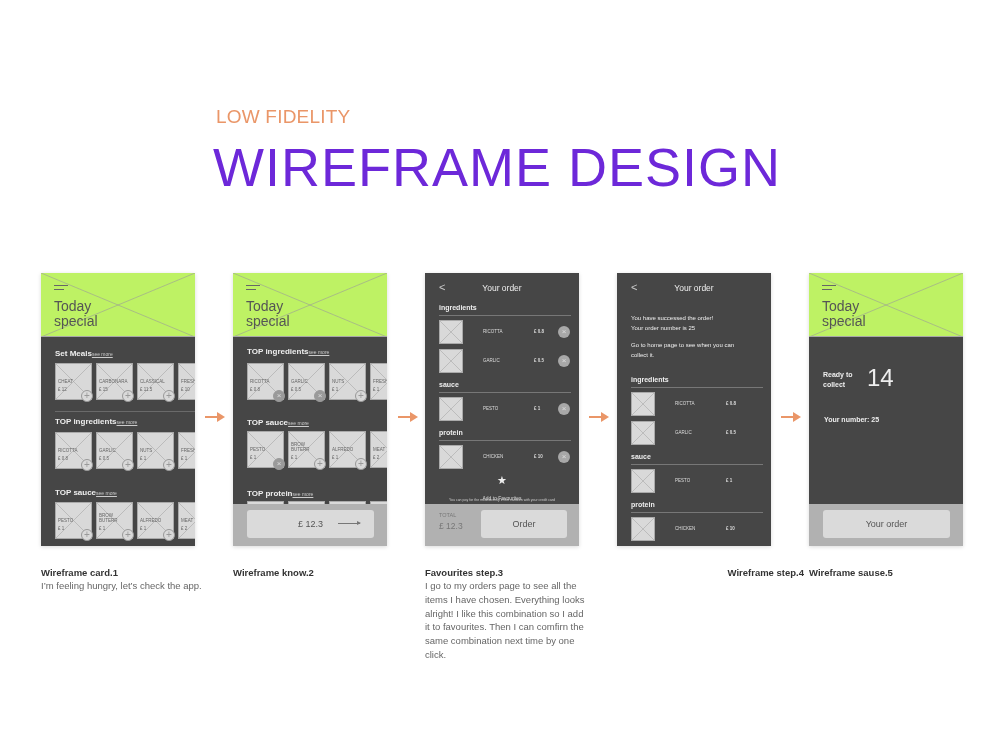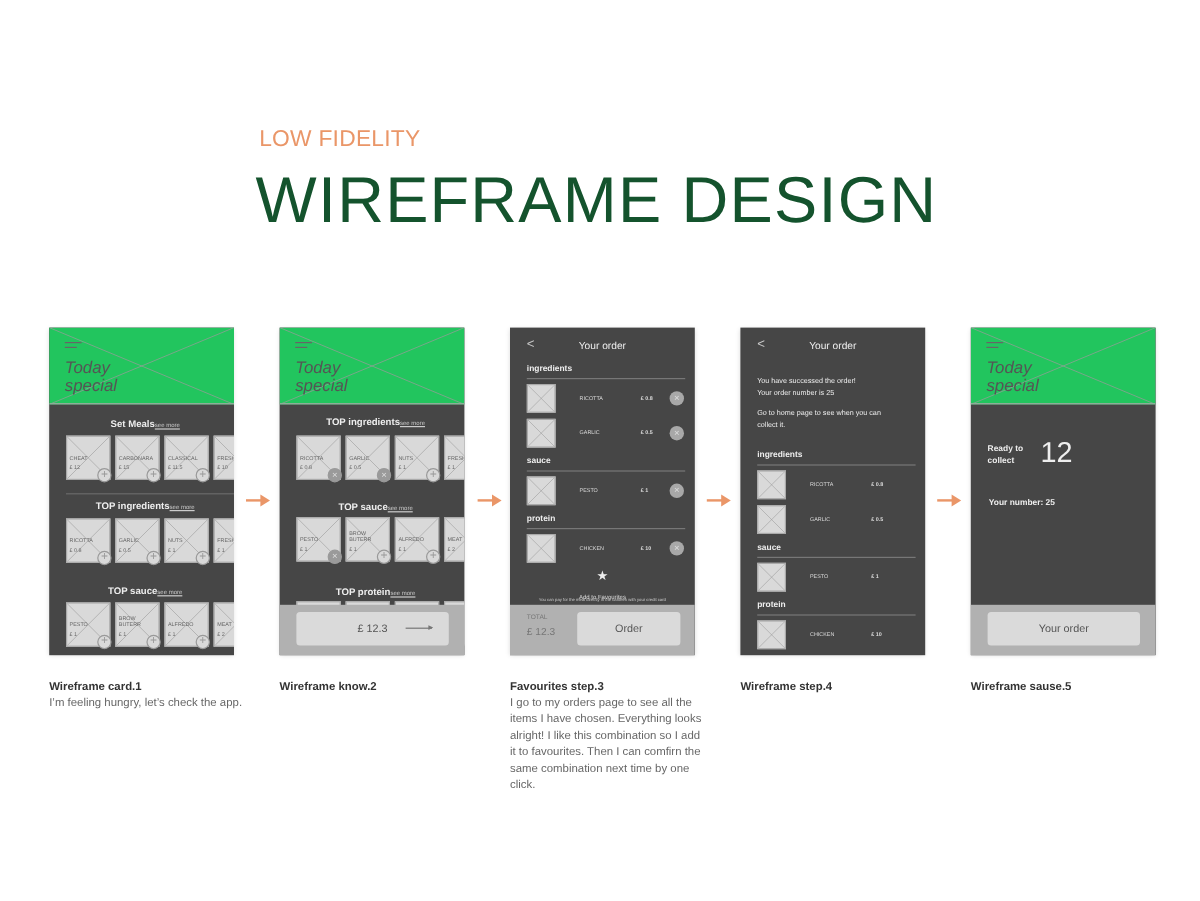--- a/index.html
+++ b/index.html
@@ -1,32 +1,32 @@
 <!DOCTYPE html>
 <html><head>
 <meta charset="utf-8">
 <style>
   * { box-sizing: border-box; margin: 0; padding: 0; }
   html, body { width: 1000px; height: 751px; background: #ffffff; overflow: hidden; }
   body { position: relative; font-family: "Liberation Sans", "DejaVu Sans", sans-serif; color: #444; }
 
   .kicker { position: absolute; left: 216px; top: 106px; font-size: 19px; color: #ea9668; letter-spacing: 0.2px; }
-  .headline { position: absolute; left: 213px; top: 140px; font-size: 54px; color: #14532d; letter-spacing: 1px; font-weight: normal; line-height: 1; }
+  .headline { position: absolute; left: 213px; top: 140px; font-size: 54px; color: #6d28d9; letter-spacing: 1px; font-weight: normal; line-height: 1; }
 
   .screen { position: absolute; top: 273px; width: 154px; height: 273px; background: #464646; overflow: hidden; box-shadow: 0 1px 4px rgba(0,0,0,0.15); }
   .s1 { left: 41px; } .s2 { left: 233px; } .s3 { left: 425px; } .s4 { left: 617px; } .s5 { left: 809px; }
 
-  .hero { position: absolute; left: 0; top: 0; width: 154px; height: 64px; background: #22c55e; border-bottom: 1px solid #a8a8a8; overflow: hidden; font-style: italic; }
+  .hero { position: absolute; left: 0; top: 0; width: 154px; height: 64px; background: #bef264; border-bottom: 1px solid #a8a8a8; overflow: hidden; }
   .hero svg.x { position: absolute; left: 0; top: 0; width: 154px; height: 64px; }
   .burger { position: absolute; left: 13px; top: 12px; width: 14px; }
   .burger i { display: block; height: 1px; background: #666; margin-bottom: 3px; }
   .burger i:nth-child(2) { width: 10px; }
   .hero-title { position: absolute; left: 13px; top: 26px; font-size: 14px; line-height: 15px; color: #555; white-space: pre-line; }
 
-  .sec-head { position: absolute; left: 14px; width: 132px; display: flex; justify-content: center; align-items: baseline; }
+  .sec-head { position: absolute; left: 14px; width: 132px; display: flex; justify-content: flex-start; align-items: baseline; }
   .sec-title { font-size: 8px; font-weight: bold; color: #eee; }
   .see-more { font-size: 5px; color: #ccc; text-decoration: underline; }
   .divider { position: absolute; left: 14px; width: 140px; height: 1px; background: #6a6a6a; }
 
   .card-row { position: absolute; left: 14px; display: flex; gap: 4px; }
   .card { position: relative; width: 37px; height: 37px; background: #d9d9d9; border: 1px solid #aaa; flex-shrink: 0; }
   .card svg { position: absolute; left: 0; top: 0; width: 100%; height: 100%; }
   .card .nm { position: absolute; left: 2px; top: 15px; font-size: 4.5px; color: #666; line-height: 5px; white-space: pre-line; }
   .card .pr { position: absolute; left: 2px; bottom: 7px; font-size: 4.5px; color: #666; }
   .card .badge { position: absolute; right: -2px; bottom: -3px; width: 12px; height: 12px; border-radius: 50%; background: #d9d9d9; border: 1px solid #999; color: #999; font-size: 10px; line-height: 10px; text-align: center; }
@@ -67,21 +67,21 @@
   .your-num { position: absolute; left: 15px; top: 143px; font-size: 7px; font-weight: bold; color: #eee; }
 
   .flow-arrow { position: absolute; top: 412px; width: 20px; height: 10px; }
   .flow-arrow .shaft { position: absolute; left: 0; top: 4px; width: 13px; height: 2px; background: #ea9668; }
   .flow-arrow .head { position: absolute; left: 12px; top: 0; border-left: 8px solid #ea9668; border-top: 5px solid transparent; border-bottom: 5px solid transparent; }
   .a1 { left: 205px; } .a2 { left: 398px; } .a3 { left: 589px; } .a4 { left: 781px; }
 
   .caption { position: absolute; top: 566px; width: 165px; }
   .caption .ct { font-size: 9.5px; font-weight: bold; color: #333; line-height: 13px; }
   .caption .cb { font-size: 9.5px; color: #666; line-height: 13.8px; }
-  .c1 { left: 41px; } .c2 { left: 233px; } .c3 { left: 425px; } .c4 { left: 617px; } .c5 { left: 809px; }
+  .c1 { left: 41px; } .c2 { left: 233px; } .c3 { left: 425px; } .c4 { left: 639px; text-align: right; } .c5 { left: 809px; }
 </style>
 </head>
 <body>
 
 <div class="kicker">LOW FIDELITY</div>
 <h1 class="headline">WIREFRAME DESIGN</h1>
 
 <div class="screen s1">
   <div class="hero">
     <svg class="x" viewBox="0 0 154 64" preserveAspectRatio="none">
@@ -485,21 +485,21 @@
       </svg>
     <div class="burger">
         <i></i>
         <i></i>
       </div>
     <div class="hero-title">Today
 special</div>
   </div>
   <div class="ready-label">Ready to
 collect</div>
-  <div class="ready-num">12</div>
+  <div class="ready-num">14</div>
   <div class="your-num">Your number: 25</div>
   <div class="bottom-bar">
     <div class="bar-btn">Your order</div>
   </div>
 </div>
 
 <div class="flow-arrow a1">
     <span class="shaft"></span>
     <span class="head"></span>
   </div>

